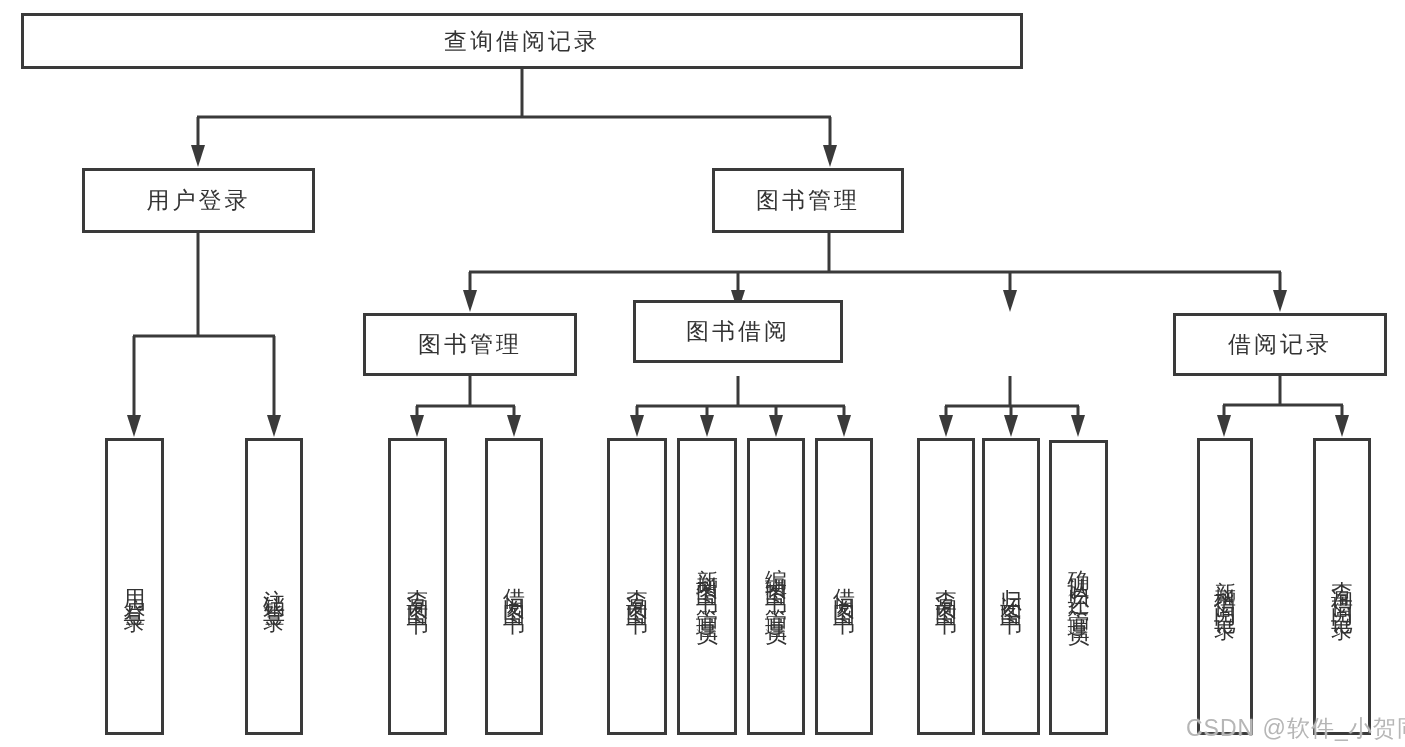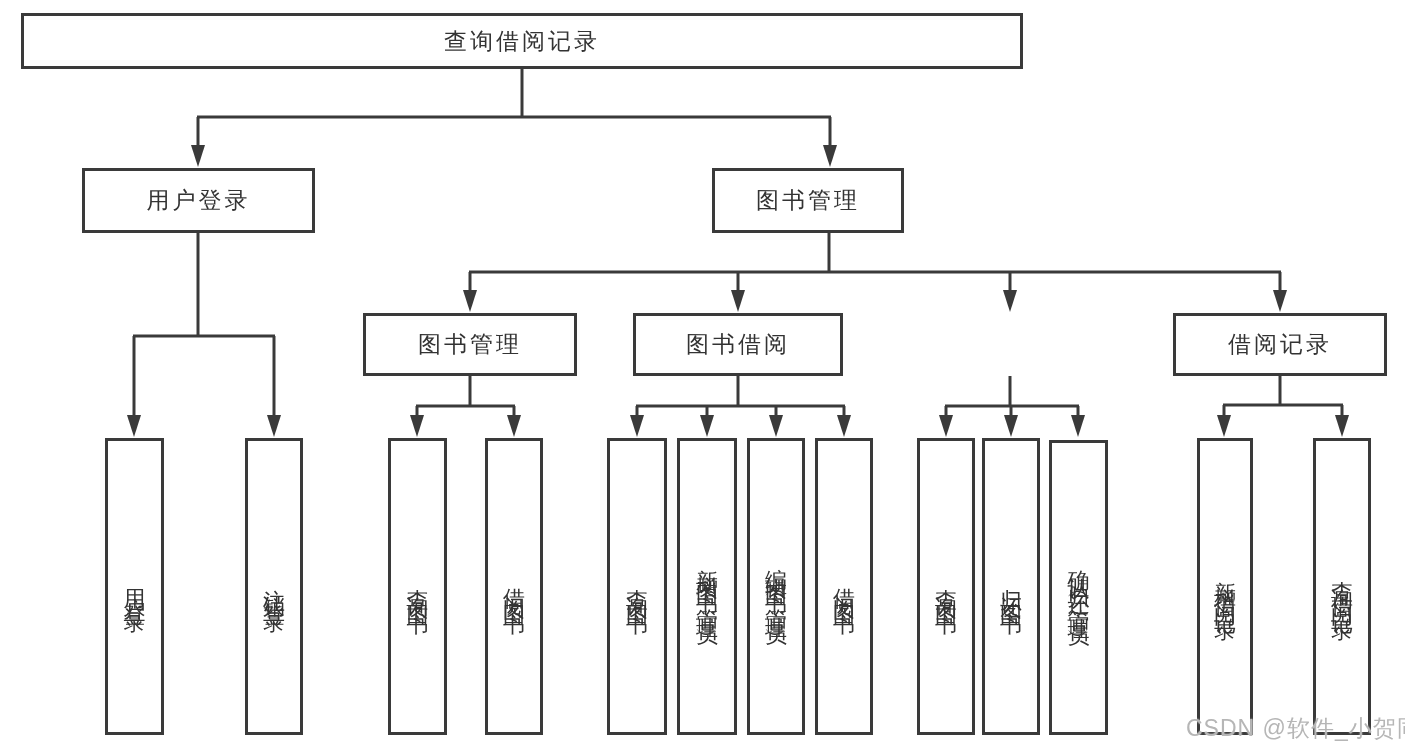--- a/index.html
+++ b/index.html
@@ -128,21 +128,21 @@
       <polygon points="1335,415 1349,415 1342,437"></polygon>
     </g>
   </svg>
 
   <div class="node" style="left:21px;top:13px;width:1002px;height:56px;">查询借阅记录</div>
 
   <div class="node" style="left:82px;top:168px;width:233px;height:65px;">用户登录</div>
   <div class="node" style="left:712px;top:168px;width:192px;height:65px;">图书管理</div>
 
   <div class="node" style="left:363px;top:313px;width:214px;height:63px;">图书管理</div>
-  <div class="node" style="left:633px;top:313px;width:210px;height:63px;">图书借阅</div>
+  <div class="node" style="left:633px;top:300px;width:210px;height:63px;">图书借阅</div>
   <div class="node" style="left:1173px;top:313px;width:214px;height:63px;">借阅记录</div>
 
   <div class="node leaf" style="left:105px;top:438px;width:59px;height:297px;">用户登录</div>
   <div class="node leaf" style="left:245px;top:438px;width:58px;height:297px;">注销登录</div>
 
   <div class="node leaf" style="left:388px;top:438px;width:59px;height:297px;">查询图书</div>
   <div class="node leaf" style="left:485px;top:438px;width:58px;height:297px;">借阅图书</div>
 
   <div class="node leaf" style="left:607px;top:438px;width:60px;height:297px;">查询图书</div>
   <div class="node leaf" style="left:677px;top:438px;width:60px;height:297px;">新增图书（管理员）</div>

